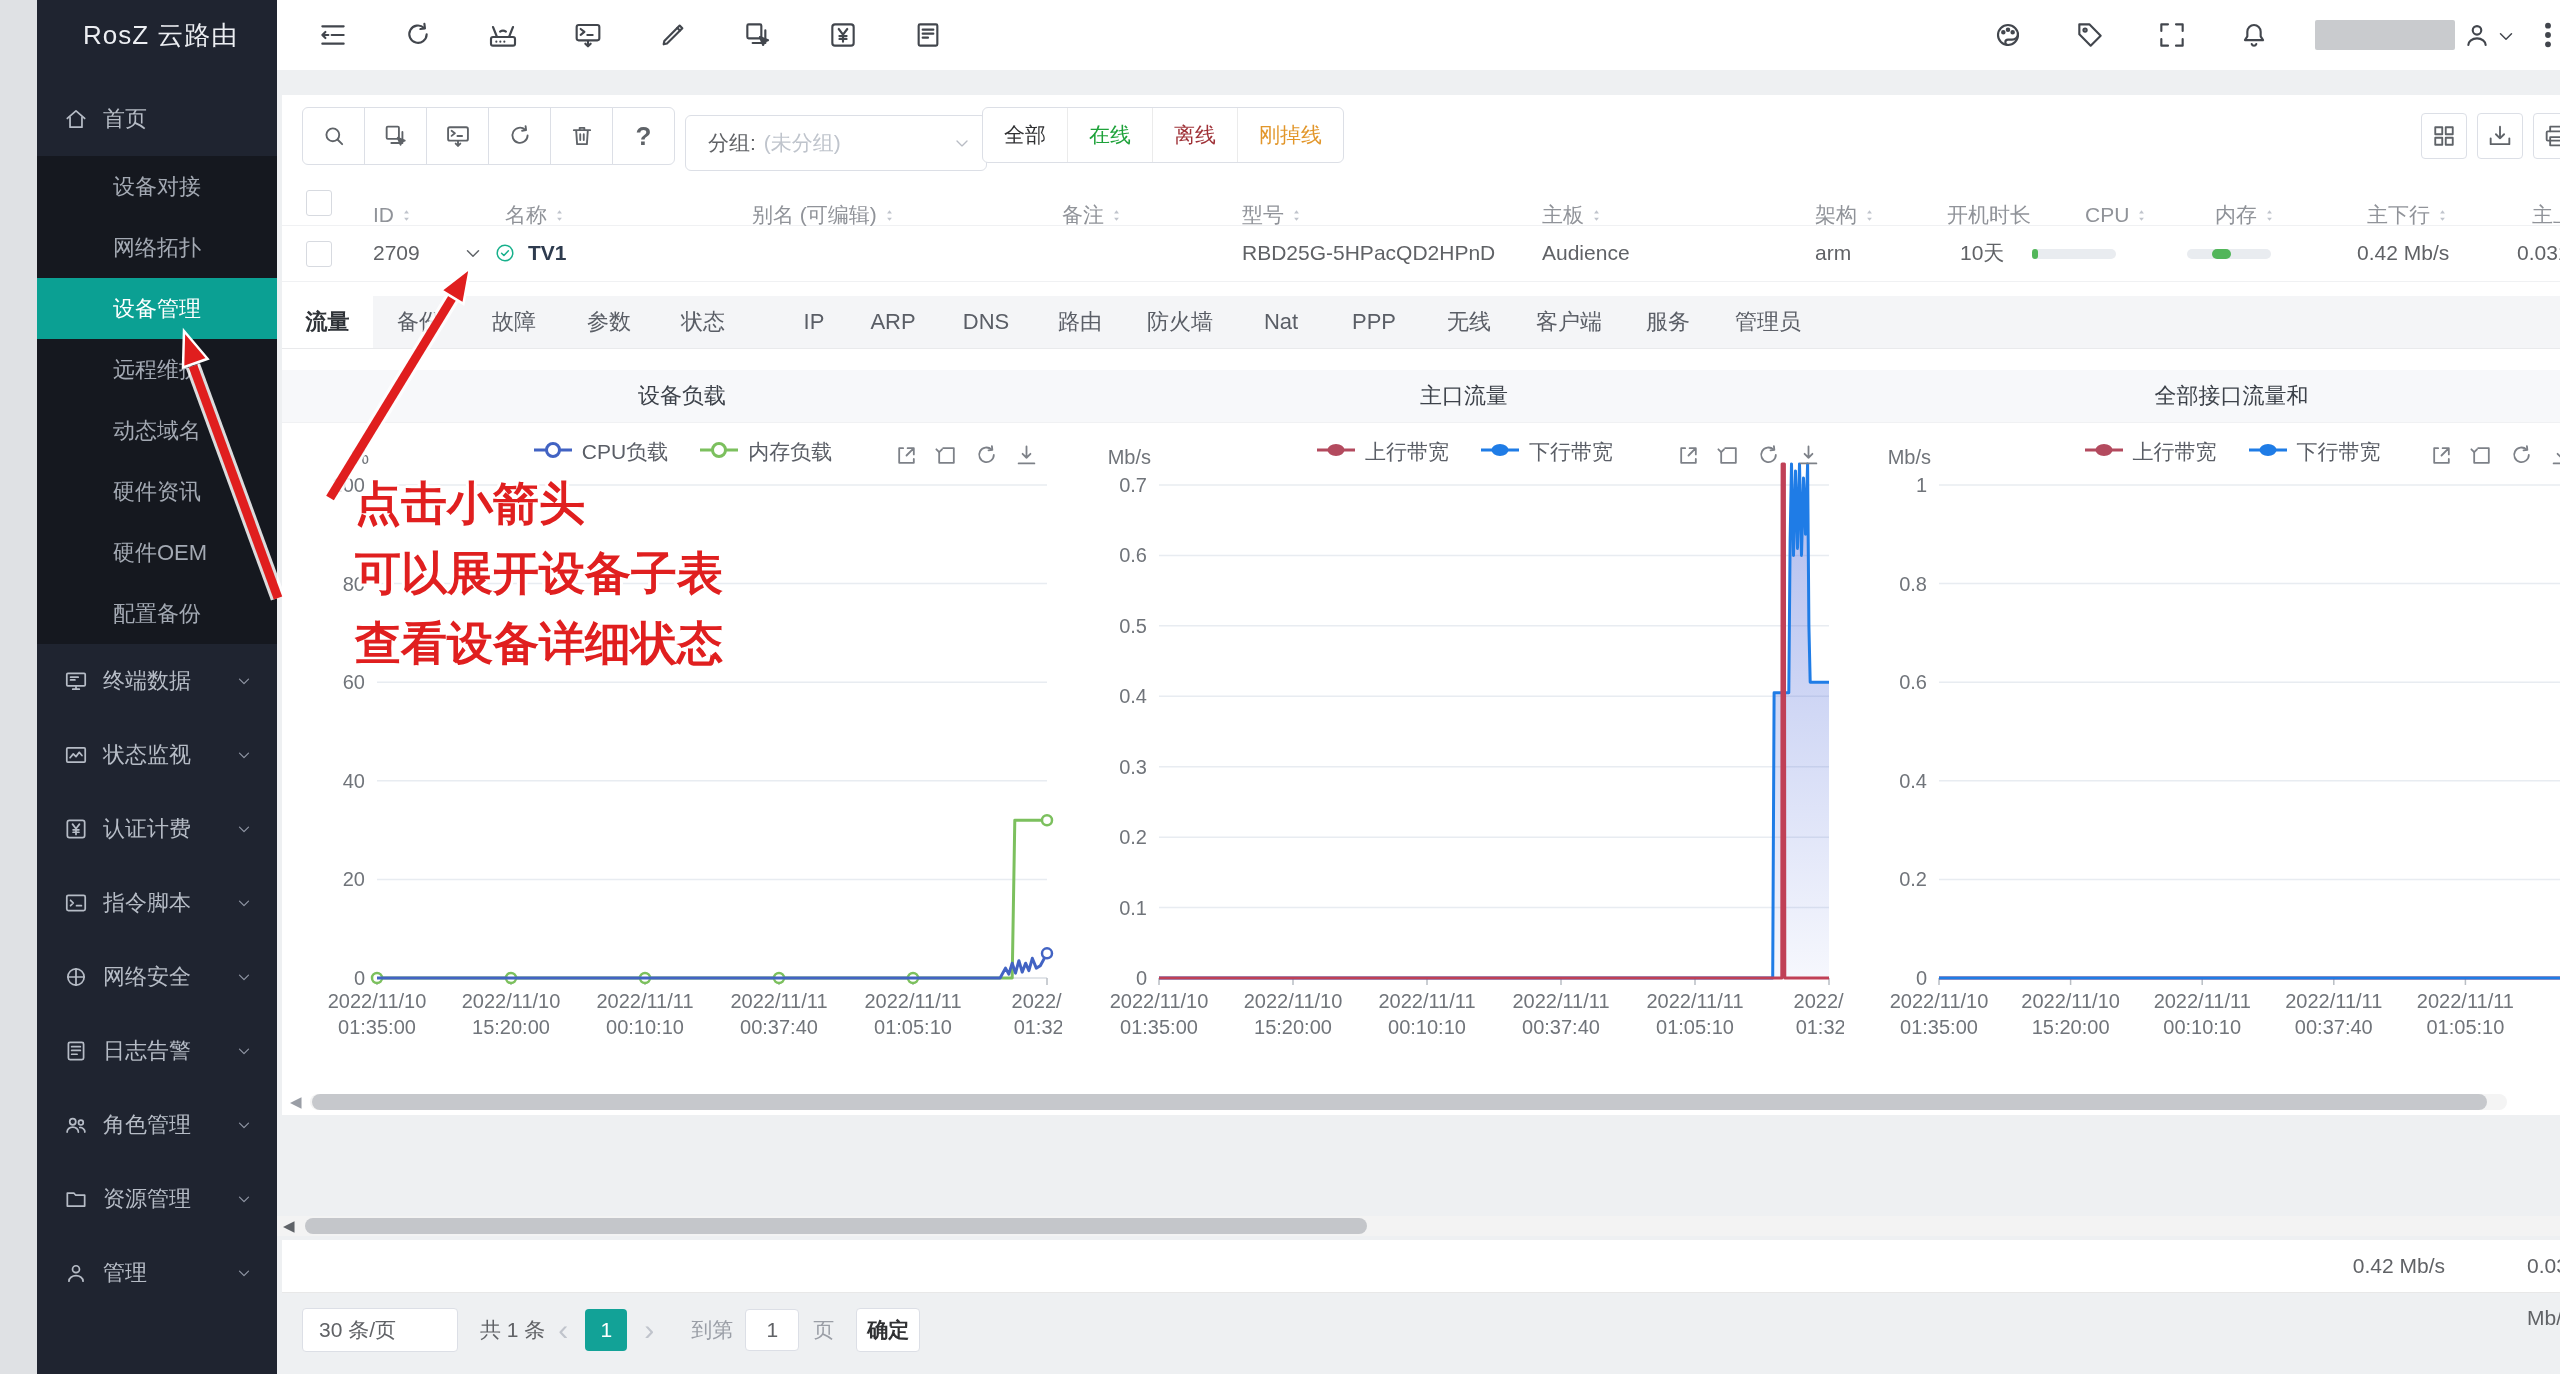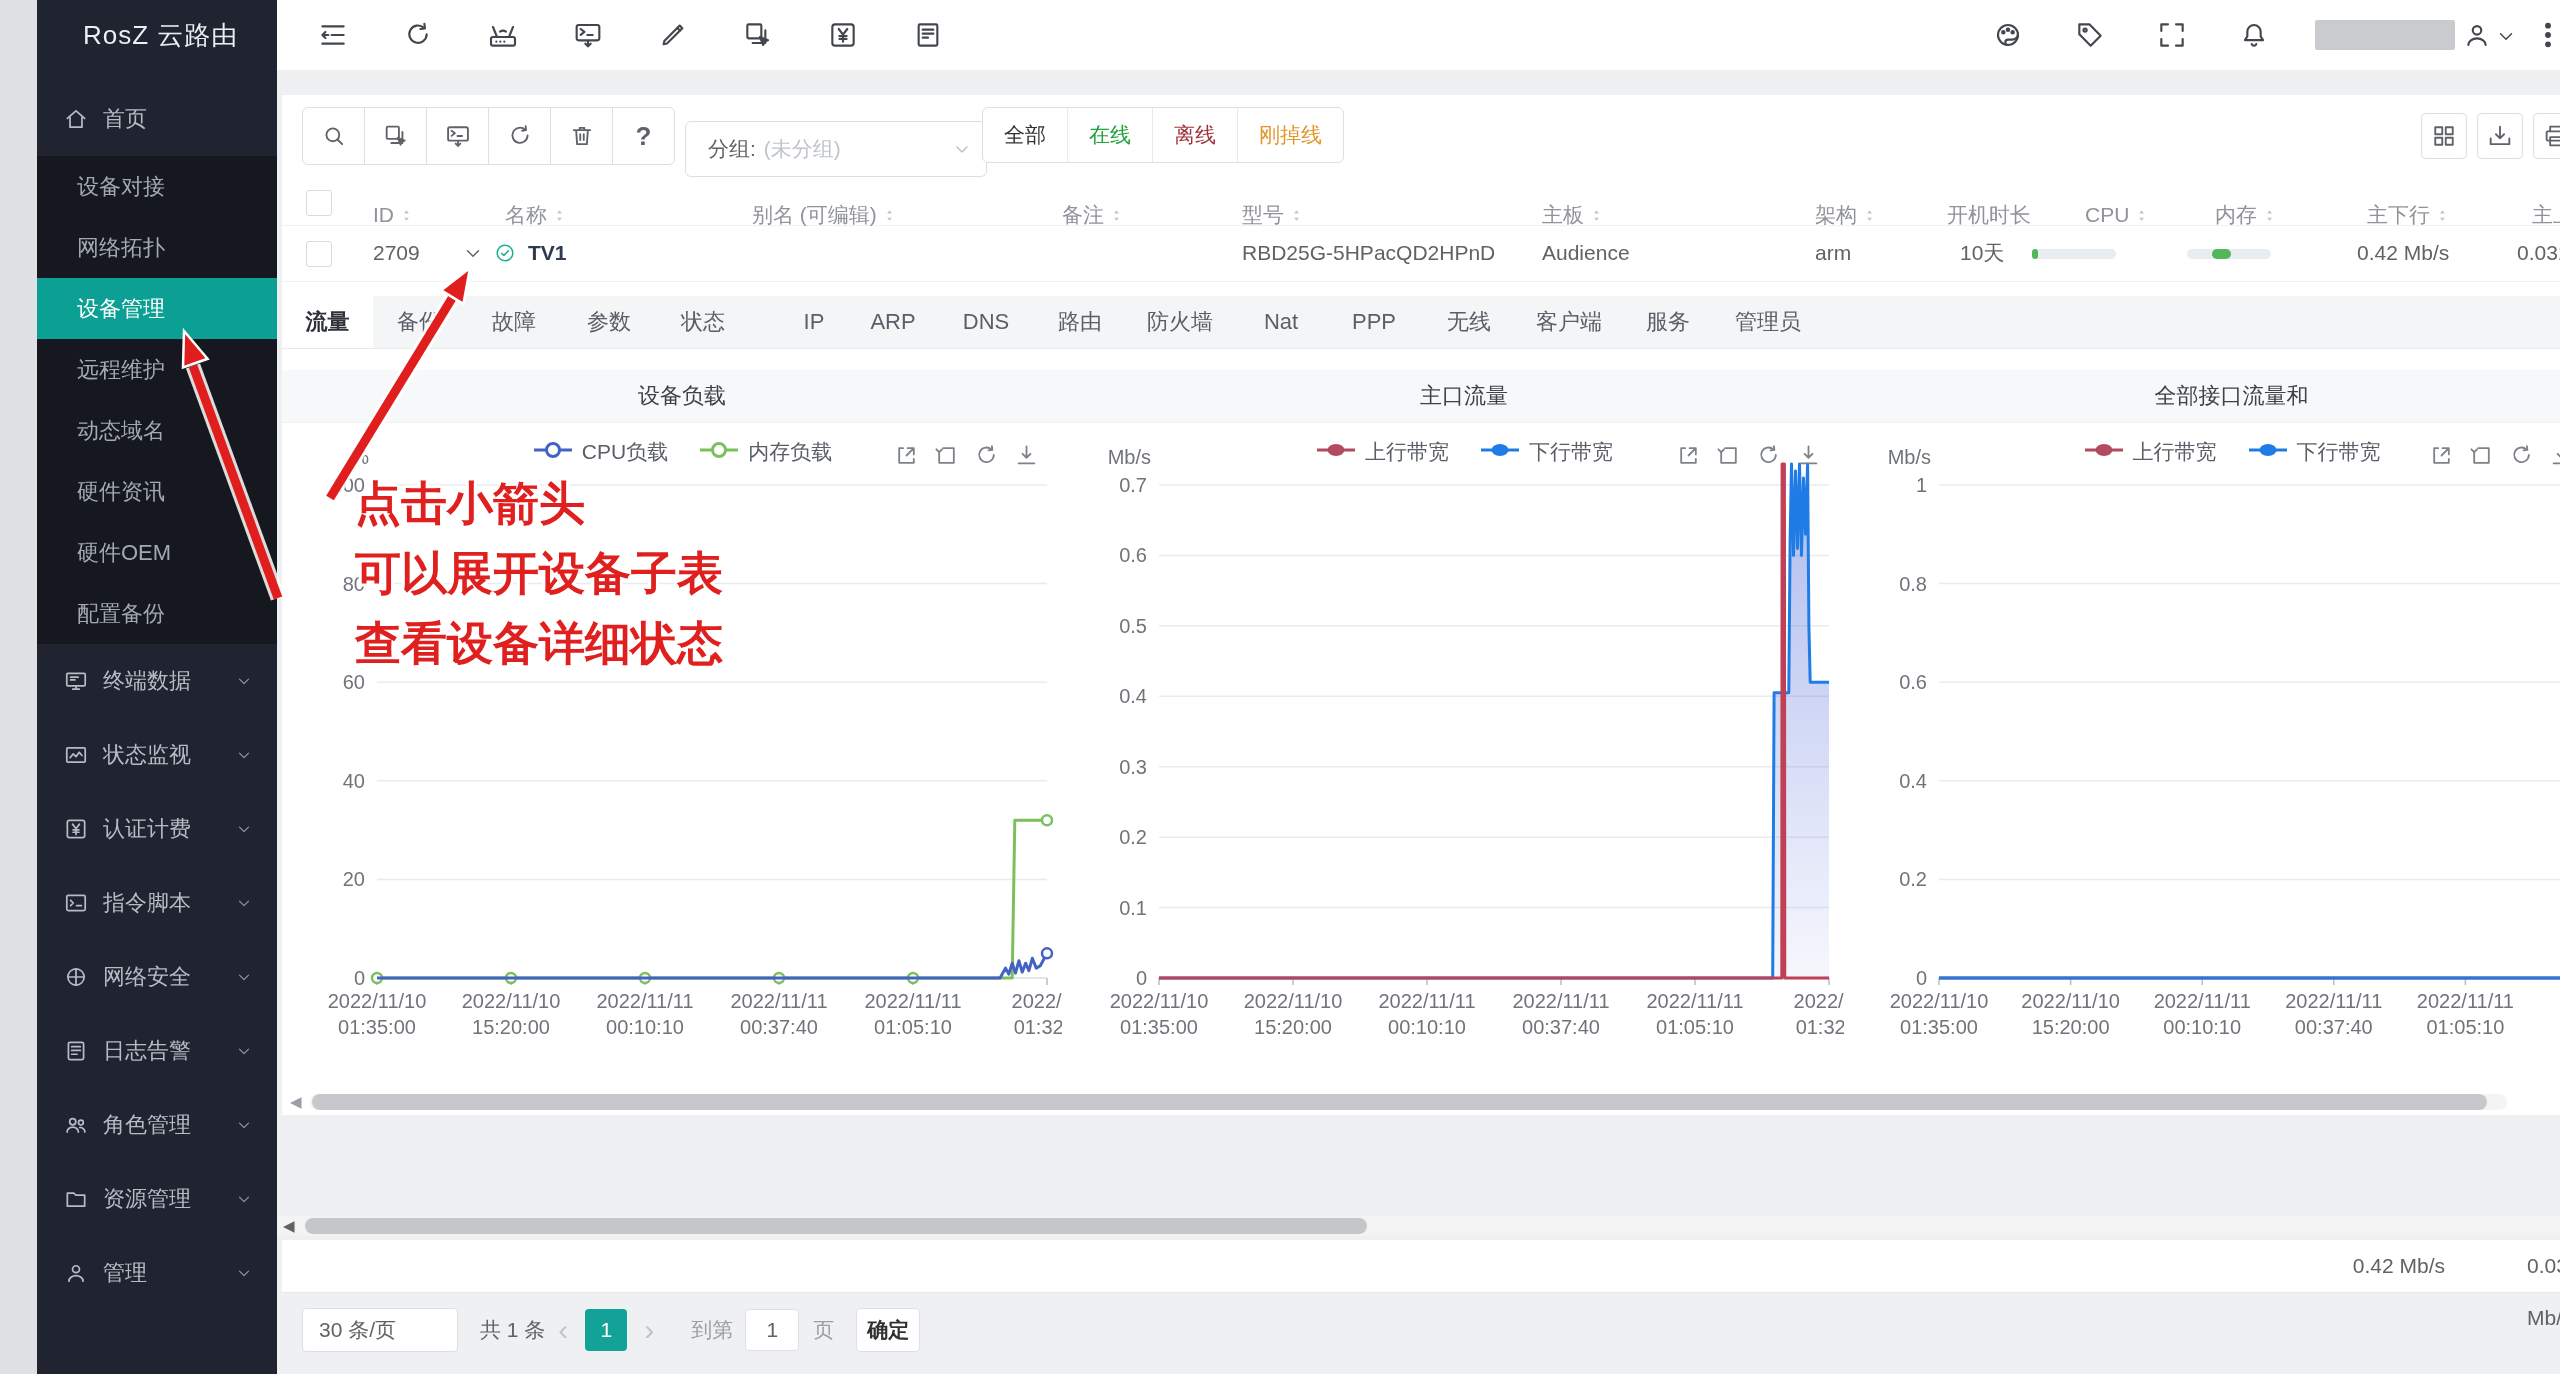--- a/index.html
+++ b/index.html
@@ -2,39 +2,39 @@
 <html><head>
 <meta charset="utf-8">
 <style>
   html,body{margin:0;padding:0;background:#dfe1e4;}
   #app{position:relative;width:2560px;height:1374px;overflow:hidden;background:#eef0f2;
        font-family:"Liberation Sans","DejaVu Sans",sans-serif;color:#606266;font-size:21px;margin-left:37px;}
   
   #sidebar{position:absolute;left:0;top:0;width:240px;height:1374px;background:#1f2430;z-index:5;overflow:hidden;}
   #logo{height:70px;line-height:70px;padding-left:46px;color:#eceef2;font-size:26px;letter-spacing:1px;}
   .srow{display:flex;align-items:center;height:74px;padding-left:26px;color:#b6bcc6;cursor:pointer;}
-  .srow.sub{height:61px;padding-left:40px;color:#a3a9b3;background:#15181f;}
+  .srow.sub{height:61px;padding-left:76px;color:#a3a9b3;background:#15181f;}
   .srow.sub.active{background:#0ba093;color:#fff;}
   .srow.hl{color:#fff;}
   .sico{width:26px;height:26px;display:inline-flex;}
   .slab{margin-left:14px;font-size:22px;}
   .sub .slab{margin-left:0;}
   .scaret{width:18px;height:18px;margin-left:auto;margin-right:24px;color:#9096a4;display:inline-flex;}
   
   #topbar{position:absolute;left:240px;top:0;width:2320px;height:70px;background:#fff;z-index:4;}
   .tico{position:absolute;top:19px;width:32px;height:32px;color:#42464d;display:inline-flex;cursor:pointer;}
   #redacted{position:absolute;left:2038px;top:20px;width:140px;height:30px;background:#c9cbce;border-radius:2px;}
   
   #panel{position:absolute;left:245px;top:95px;width:2315px;height:1020px;background:#fff;z-index:1;overflow:hidden;}
   .fbtn{width:61px;height:56px;border:1px solid #dcdfe6;margin-left:-1px;display:flex;align-items:center;justify-content:center;color:#5f6368;background:#fff;cursor:pointer;}
   .fbtn:first-child{margin-left:0;border-radius:6px 0 0 6px;}
   .fbtn:last-child{border-radius:0 6px 6px 0;}
   .fbtn .ico,.sbtn .ico{width:28px;height:28px;display:inline-flex;}
   #filter-group{position:absolute;left:20px;top:12px;display:flex;}
-  #group-select{position:absolute;left:403px;top:26px;width:264px;height:54px;border:1px solid #dcdfe6;border-radius:6px;background:#fff;display:flex;align-items:center;padding:0 14px 0 22px;cursor:pointer;}
+  #group-select{position:absolute;left:403px;top:20px;width:264px;height:54px;border:1px solid #dcdfe6;border-radius:6px;background:#fff;display:flex;align-items:center;padding:0 14px 0 22px;cursor:pointer;}
   #group-select .ph{color:#bfc4cc;margin-left:8px;}
   #group-select .gcaret{margin-left:auto;width:20px;height:20px;color:#b8bcc4;display:inline-flex;}
   #seg{position:absolute;left:700px;top:12px;display:flex;border:1px solid #dcdfe6;border-radius:6px;background:#fff;overflow:hidden;height:54px;}
   #seg .cell{padding:0 21px;line-height:54px;border-left:1px solid #ebebeb;cursor:pointer;white-space:nowrap;}
   #seg .cell:first-child{border-left:none;}
   #seg .lic{color:#9aa0a8;cursor:default;}
   #filter-right{position:absolute;right:18px;top:18px;display:flex;gap:10px;}
   .sbtn{width:44px;height:44px;border:1px solid #dcdfe6;border-radius:4px;display:flex;align-items:center;justify-content:center;color:#5f6368;background:#fff;cursor:pointer;}
   
   #thead{position:absolute;left:0;top:85px;width:2315px;height:45px;border-bottom:1px solid #f0f1f3;color:#909399;}

